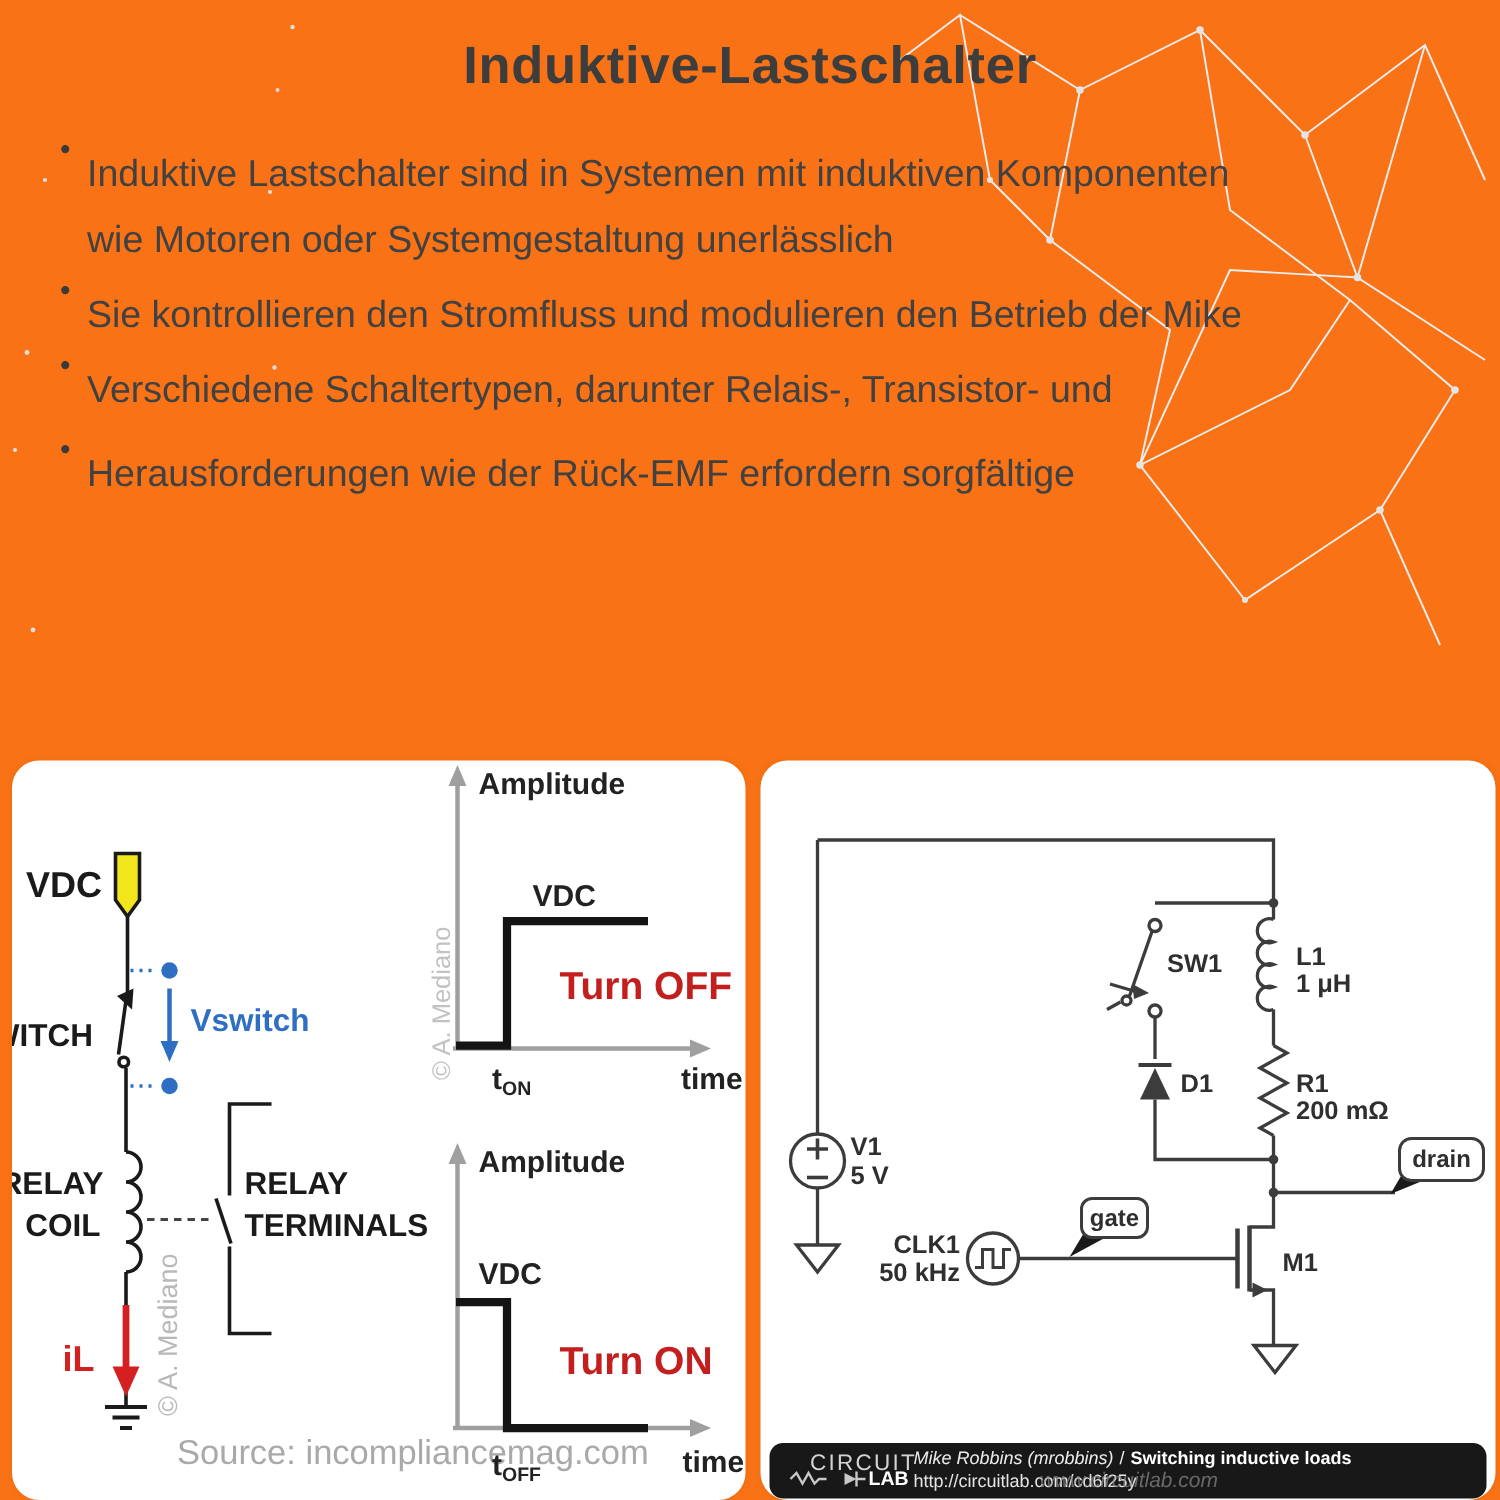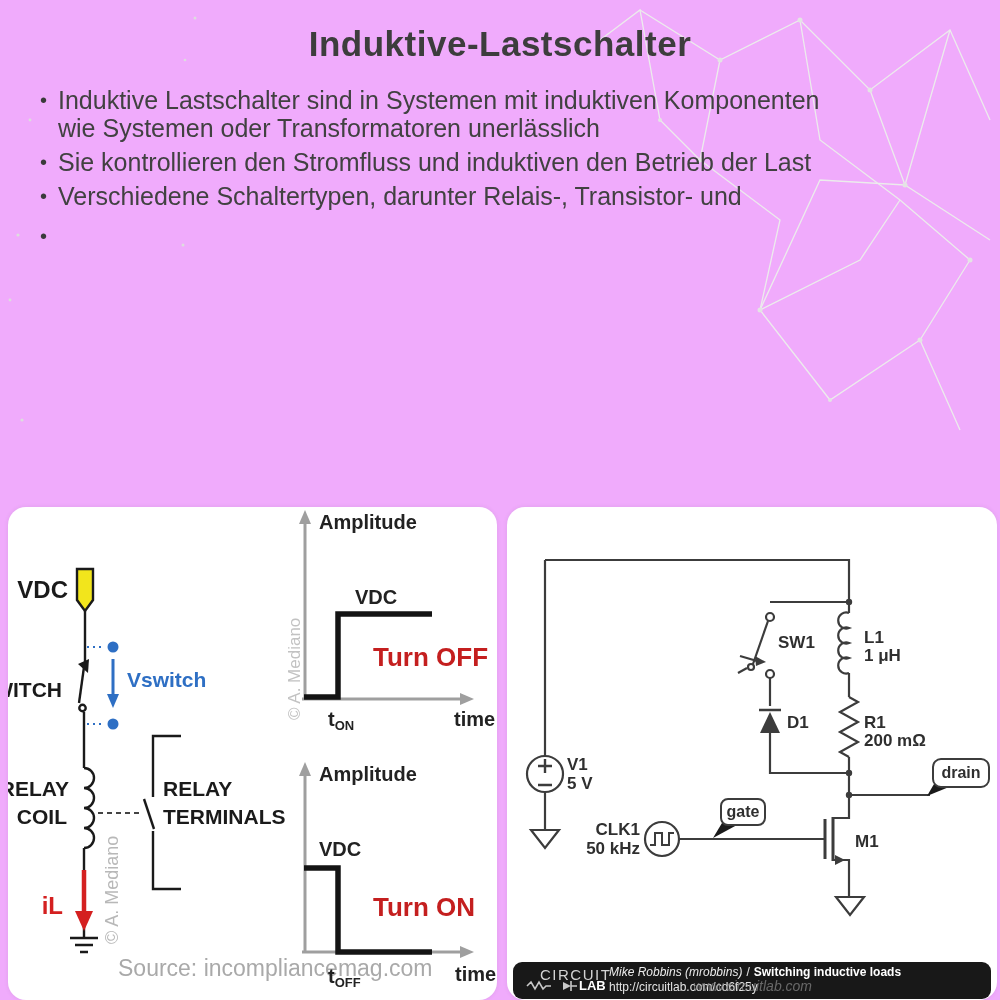--- a/index.html
+++ b/index.html
@@ -1,29 +1,29 @@
 <!DOCTYPE html>
 <html><head>
 <meta charset="utf-8">
 <style>
   html,body{margin:0;padding:0;}
   body{width:1000px;height:1000px;overflow:hidden;background:#fafafa;
        font-family:"Liberation Sans", sans-serif;}
-  .page{position:relative;width:1000px;height:1000px;background:#f0abfc;}
+  .page{position:relative;width:1000px;height:1000px;background:#f97316;}
   .bg-pattern{position:absolute;inset:0;z-index:0;}
   .title{position:absolute;top:24px;left:0;width:1000px;text-align:center;
          font-size:35px;font-weight:600;letter-spacing:.5px;color:#3d3d3d;z-index:2;}
   .bullets{position:absolute;left:40px;top:86px;width:930px;z-index:2;
            font-size:25px;line-height:28px;color:#414141;}
   .bullet-item{display:flex;}
   .bullet-item + .bullet-item{margin-top:6px;}
   .bullet-item.last{margin-top:12px;}
   .dot{width:18px;flex:0 0 18px;font-size:20px;line-height:28px;color:#3a3a3a;}
   .blines{flex:1;}
-  .bline{white-space:nowrap;}
+  .bline{white-space:nowrap;margin-top:16px;}
   .card{position:absolute;top:507px;height:493px;background:#ffffff;
         border-radius:18px;box-shadow:0 0 5px rgba(0,0,0,.07);
         overflow:hidden;z-index:1;}
   .card.left{left:8px;width:489px;}
   .card.right{left:507px;width:490px;}
   svg{display:block;}
   svg text{font-family:"Liberation Sans", sans-serif;}
 </style>
 </head>
 <body>
@@ -62,38 +62,39 @@
   </g>
 </svg>
 
 <div class="title">Induktive-Lastschalter</div>
 
 <div class="bullets">
   <div class="bullet-item">
     <span class="dot">•</span>
     <span class="blines">
       <div class="bline">Induktive Lastschalter sind in Systemen mit induktiven Komponenten</div>
-      <div class="bline">wie Systemen oder Transformatoren unerlässlich</div>
+      <div class="bline">wie Motoren oder Systemgestaltung unerlässlich</div>
     </span>
   </div>
   <div class="bullet-item">
     <span class="dot">•</span>
     <span class="blines">
-      <div class="bline">Sie kontrollieren den Stromfluss und induktiven den Betrieb der Last</div>
+      <div class="bline">Sie kontrollieren den Stromfluss und modulieren den Betrieb der Mike</div>
     </span>
   </div>
   <div class="bullet-item">
     <span class="dot">•</span>
     <span class="blines">
       <div class="bline">Verschiedene Schaltertypen, darunter Relais-, Transistor- und</div>
     </span>
   </div>
   <div class="bullet-item last">
     <span class="dot">•</span>
     <span class="blines">
+      <div class="bline">Herausforderungen wie der Rück-EMF erfordern sorgfältige</div>
     </span>
   </div>
 </div>
 
 <div class="card left">
 <svg width="489" height="493" viewBox="0 0 489 493">
 
   <text x="110" y="469" font-size="23" fill="#a9a9a9">Source: incompliancemag.com</text>
 
   <g stroke="#1a1a1a" stroke-width="2.4" fill="none">

